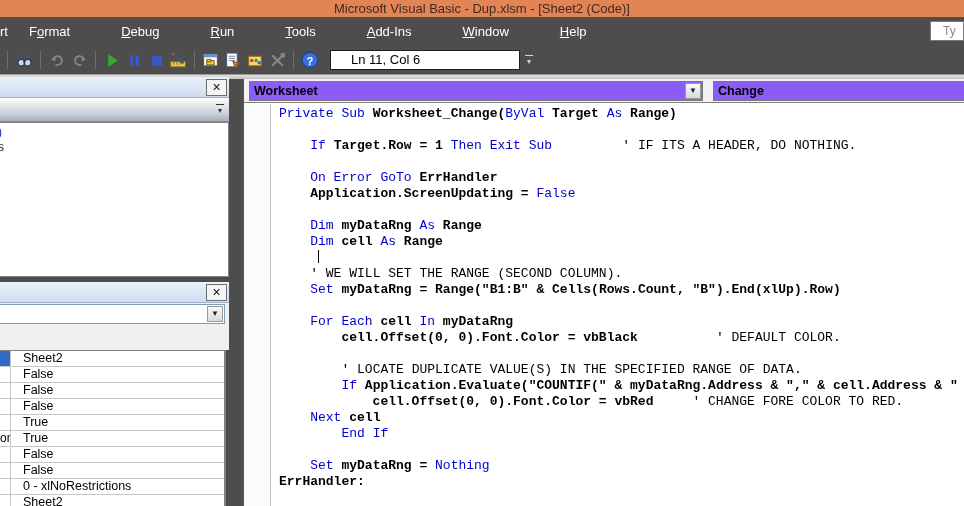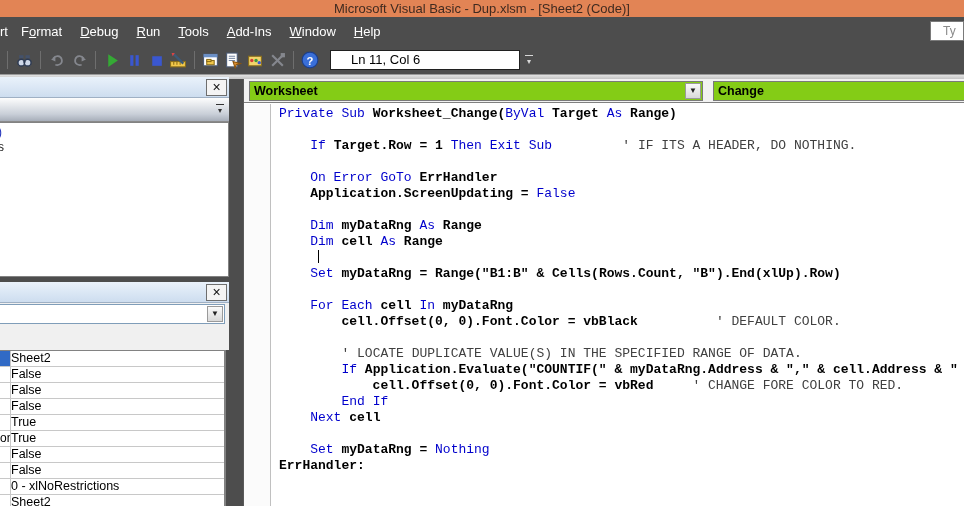--- a/index.html
+++ b/index.html
@@ -8,21 +8,21 @@
   .screen { position:relative; width:964px; height:506px; overflow:hidden; }
 
   
   .titlebar { position:absolute; left:0; top:0; width:964px; height:17px;
     background:#e28455; color:#3f2a20; font-size:13px; text-align:center; line-height:17px; }
 
   
   .menubar { position:absolute; left:0; top:17px; width:964px; height:29px;
     background:#4d4d4d; color:#fff; font-size:13px; }
   .menu-frag { position:absolute; left:0; top:7px; }
-  .menu-items { position:absolute; left:12px; top:0; height:29px; display:flex; align-items:center; }
+  .menu-items { position:absolute; left:20px; top:0; height:29px; display:flex; align-items:center;gap:33px; }
   .menu-item { padding:4px 9px; cursor:default; }
   .menu-item u { text-decoration:underline; }
   .helpbox { position:absolute; right:0; top:4px; width:34px; height:20px; background:#fff;
     border:1px solid #7a7a7a; color:#8a8a8a; font-size:12px; line-height:18px; padding-left:12px; }
 
   
   .toolbar { position:absolute; left:0; top:46px; width:964px; height:28px; background:#4d4d4d;
     display:flex; align-items:center; padding-left:2px; }
   .tb-sep { width:1px; height:18px; background:#6e6e6e; margin:0 5px; }
   .tb-btn { width:20px; height:20px; display:flex; align-items:center; justify-content:center; margin:0 1px; }
@@ -54,38 +54,38 @@
     border:1px solid #7f9db9; }
   .combo-arrow-btn { position:absolute; right:1px; top:1px; width:16px; height:16px;
     background:linear-gradient(#fafafa,#d9d9d9); border:1px solid #9a9a9a;
     font-size:8px; color:#222; text-align:center; line-height:14px; }
   .props-tabs { position:absolute; left:0; top:326px; width:229px; height:24px; background:#f0f0f0; }
   .props-grid { position:absolute; left:0; top:350px; width:226px; height:156px; background:#fff;
     border-top:1px solid #828282; border-right:2px solid #828282; overflow:hidden; }
   .prow { display:flex; height:16px; border-bottom:1px solid #c8c8c8; font-size:12.5px; color:#000; }
   .prow .pname { width:11px; border-right:1px solid #c8c8c8; overflow:hidden; font-size:12px; color:#000; }
   .prow .pname.sel { background:#316ac5; }
-  .prow .pval { flex:1; padding-left:0; line-height:15px; white-space:nowrap; overflow:hidden; }
+  .prow .pval { flex:1; padding-left:12px; line-height:15px; white-space:nowrap; overflow:hidden; }
 
   
   .code-pane { position:absolute; left:243px; top:79px; width:721px; height:427px;
     background:#fff; border-left:1px solid #5a5a5a; overflow:hidden; }
   .combo-row { position:absolute; left:0; top:0; width:721px; height:24px; background:#f2f2f2;
     border-bottom:1px solid #808080; }
-  .combo { position:absolute; top:2px; height:20px; background:#84cc16; border:1px solid #7a7a7a;
+  .combo { position:absolute; top:2px; height:20px; background:#8b5cf6; border:1px solid #7a7a7a;
     font-size:12.5px; font-weight:bold; color:#000; line-height:18px; padding-left:4px; white-space:nowrap; overflow:hidden; }
   .combo-obj { left:5px; width:454px; }
   .combo-proc { left:469px; width:260px; }
   .code-area { position:absolute; left:0; top:25px; width:721px; height:402px; background:#fff; }
   .code-margin { position:absolute; left:0; top:0; width:27px; height:402px; background:#fbfbfb;
     border-right:1px solid #c0c0c0; }
   .code-lines { position:absolute; left:28px; top:2px; width:693px;
     font-family:"Liberation Mono", monospace; font-size:13px; line-height:16px; }
   .code-line { white-space:pre; height:16px; padding-left:7px; }
-  .sk { color:#0000cc; } .sn { color:#000;font-weight:bold; } .sc { color:#404040; }
+  .sk { color:#0000cc; } .sn { color:#000;font-weight:bold; } .sc { color:#000000; }
   .cursor { display:inline-block; width:1px; height:13px; background:#000; vertical-align:-2px; }
 </style>
 </head>
 <body>
 
 <div class="screen">
 
   <div class="titlebar">
     <span>Microsoft Visual Basic - Dup.xlsm - [Sheet2 (Code)]</span>
   </div>
@@ -286,30 +286,31 @@
           <div class="code-line"><span class="sk">Private Sub </span><span class="sn">Worksheet_Change(</span><span class="sk">ByVal </span><span class="sn">Target </span><span class="sk">As </span><span class="sn">Range)</span></div>
           <div class="code-line">&nbsp;</div>
           <div class="code-line"><span class="sn">    </span><span class="sk">If </span><span class="sn">Target.Row = 1 </span><span class="sk">Then Exit Sub</span><span class="sn">         </span><span class="sc">' IF ITS A HEADER, DO NOTHING.</span></div>
           <div class="code-line">&nbsp;</div>
           <div class="code-line"><span class="sn">    </span><span class="sk">On Error GoTo </span><span class="sn">ErrHandler</span></div>
           <div class="code-line"><span class="sn">    Application.ScreenUpdating = </span><span class="sk">False</span></div>
           <div class="code-line">&nbsp;</div>
           <div class="code-line"><span class="sn">    </span><span class="sk">Dim </span><span class="sn">myDataRng </span><span class="sk">As </span><span class="sn">Range</span></div>
           <div class="code-line"><span class="sn">    </span><span class="sk">Dim </span><span class="sn">cell </span><span class="sk">As </span><span class="sn">Range</span></div>
           <div class="code-line"><span class="sn">     </span><span class="cursor"></span></div>
+          <div class="code-line"><span class="sn">    </span><span class="sc">' WE WILL SET THE RANGE (SECOND COLUMN).</span></div>
           <div class="code-line"><span class="sn">    </span><span class="sk">Set </span><span class="sn">myDataRng = Range("B1:B" &amp; Cells(Rows.Count, "B").End(xlUp).Row)</span></div>
           <div class="code-line">&nbsp;</div>
           <div class="code-line"><span class="sn">    </span><span class="sk">For Each </span><span class="sn">cell </span><span class="sk">In </span><span class="sn">myDataRng</span></div>
           <div class="code-line"><span class="sn">        cell.Offset(0, 0).Font.Color = vbBlack          </span><span class="sc">' DEFAULT COLOR.</span></div>
           <div class="code-line">&nbsp;</div>
           <div class="code-line"><span class="sn">        </span><span class="sc">' LOCATE DUPLICATE VALUE(S) IN THE SPECIFIED RANGE OF DATA.</span></div>
           <div class="code-line"><span class="sn">        </span><span class="sk">If </span><span class="sn">Application.Evaluate("COUNTIF(" &amp; myDataRng.Address &amp; "," &amp; cell.Address &amp; "</span></div>
           <div class="code-line"><span class="sn">            cell.Offset(0, 0).Font.Color = vbRed     </span><span class="sc">' CHANGE FORE COLOR TO RED.</span></div>
+          <div class="code-line"><span class="sn">    </span><span class="sk">Next </span><span class="sn">cell</span></div>
           <div class="code-line"><span class="sn">        </span><span class="sk">End If</span></div>
-          <div class="code-line"><span class="sn">    </span><span class="sk">Next </span><span class="sn">cell</span></div>
           <div class="code-line">&nbsp;</div>
           <div class="code-line"><span class="sn">    </span><span class="sk">Set </span><span class="sn">myDataRng = </span><span class="sk">Nothing</span></div>
           <div class="code-line"><span class="sn">ErrHandler:</span></div>
         </div>
     </div>
   </div>
 
 </div>
 
 </body></html>

